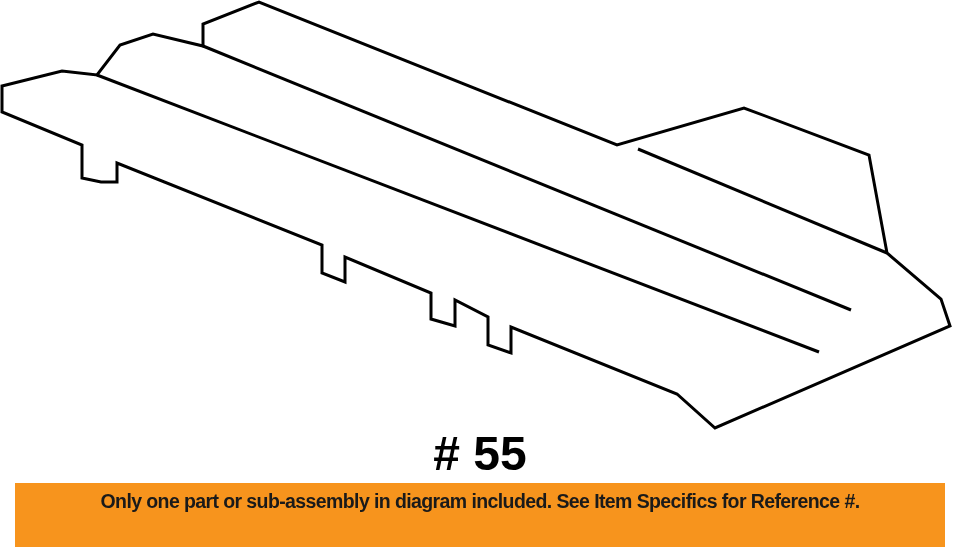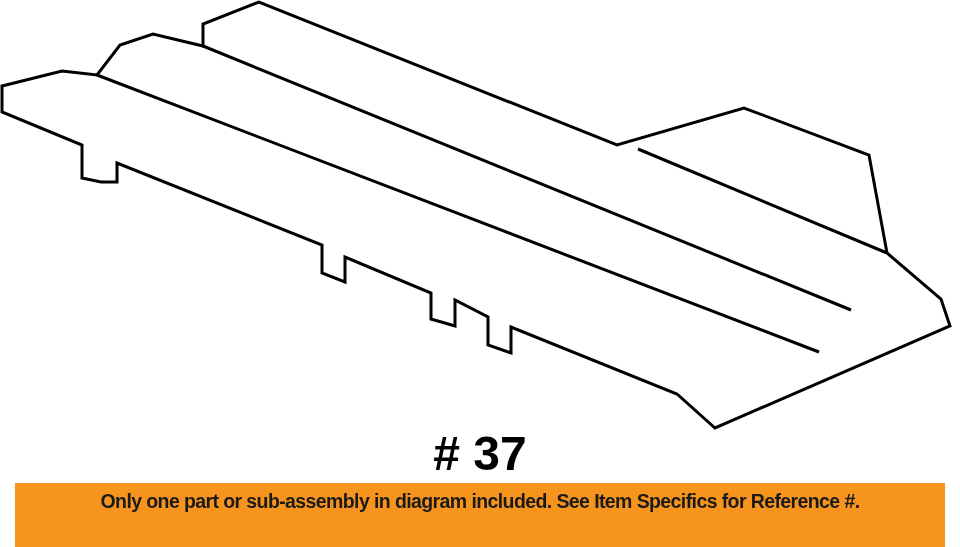--- a/index.html
+++ b/index.html
@@ -104,17 +104,17 @@
            L 2 112
            Z"></path>
 
   <path class="outline" d="M 97 75 L 819 352"></path>
 
   <path class="outline" d="M 203 46 L 851 310"></path>
 
   <path class="outline" d="M 638 149 L 887 253"></path>
 </svg>
 
-<div class="ref-number"># 37</div>
+<div class="ref-number"># 55</div>
 
 <div class="disclaimer">
   <span class="line">Only one part or sub-assembly in diagram included. See Item Specifics for Reference #.</span>
 </div>
 
 </body></html>

